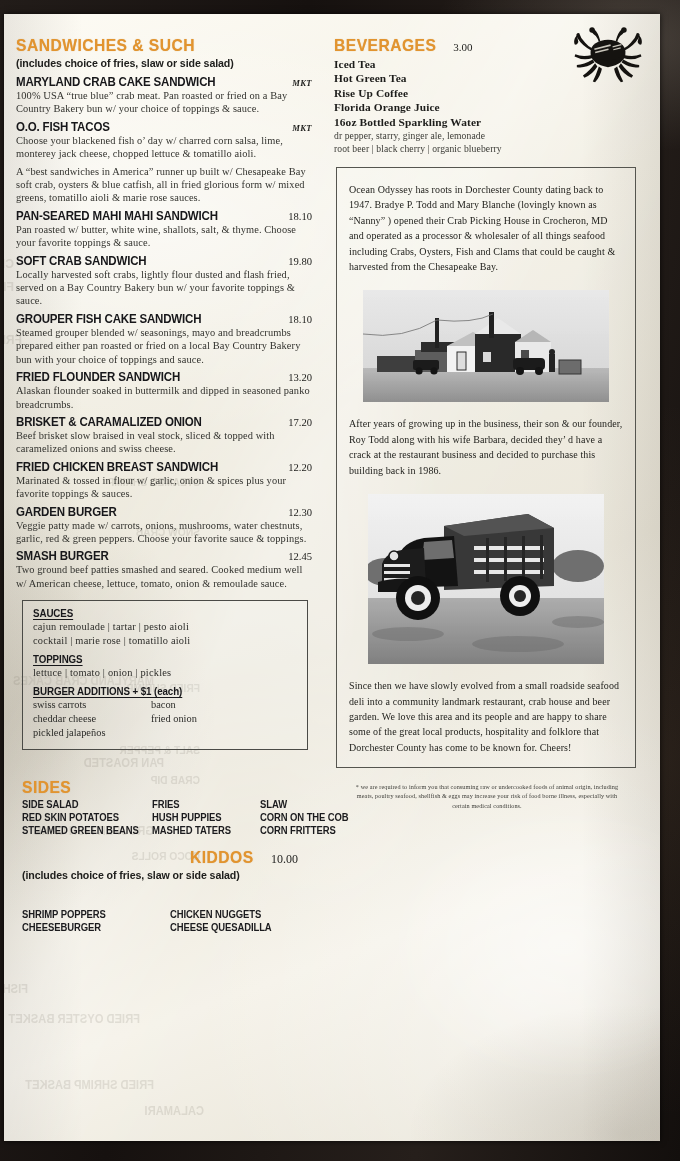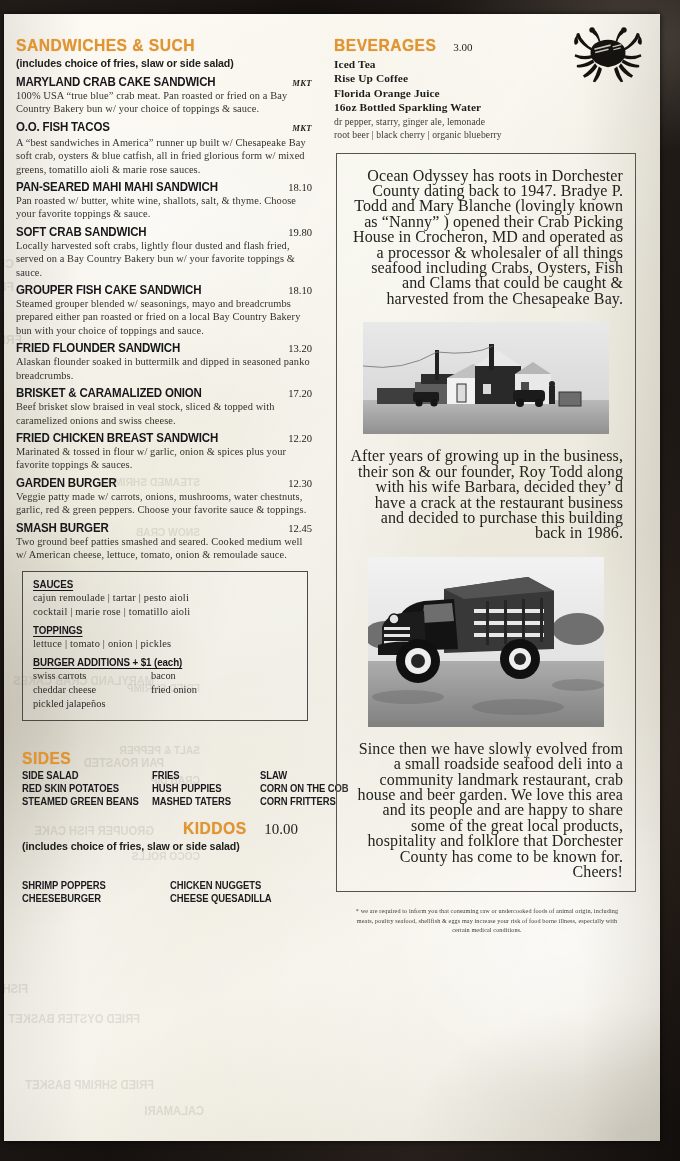--- a/index.html
+++ b/index.html
@@ -199,21 +199,21 @@
   }
 
   .kiddos-head-row {
     display:flex;
     align-items:flex-end;
     justify-content:flex-end;
     gap:12px;
   }
   .kiddos-price {
     font-family: "Liberation Serif", serif;
-    font-size: 15px;
+    font-size: 12px;
     color: #232321;
     padding-bottom: 2px;
     padding-right: 14px;
   }
 
   
   .bev-head-row { display:flex; align-items:baseline; gap:8px; }
   .bev-price {
     font-family:"Liberation Serif", serif;
     font-size: 11px;
@@ -251,24 +251,24 @@
 
   
   .story-box {
     border: 1.1px solid #55554f;
     margin: 12px 4px 0 2px;
     padding: 14px 12px 12px 12px;
     background: rgba(255,255,255,.10);
   }
   .story-p {
     font-family: "Liberation Serif", serif;
-    font-size: 16px;
+    font-size: 10px;
     line-height: 15.4px;
     color: #23231f;
-    text-align: right;
+    text-align: left;
     letter-spacing: .1px;
     margin: 0;
   }
   .photo {
     margin: 16px auto 14px auto;
     display:block;
     filter: grayscale(1) contrast(1.15);
   }
   .photo.p1 { width: 246px; height: 112px; }
   .photo.p2 { width: 236px; height: 170px; }
@@ -337,20 +337,21 @@
                   <div class="item-name">MARYLAND CRAB CAKE SANDWICH</div>
                   <div class="item-price mkt">MKT</div>
                 </div>
                 <div class="item-desc">100% USA “true blue” crab meat. Pan roasted or fried on a Bay Country Bakery bun w/ your choice of toppings &amp; sauce.</div>
               </div>
               <div class="item">
                 <div class="item-row">
                   <div class="item-name">O.O. FISH TACOS</div>
                   <div class="item-price mkt">MKT</div>
                 </div>
+                <div class="item-desc">Choose your blackened fish o’ day w/ charred corn salsa, lime, monterey jack cheese, chopped lettuce &amp; tomatillo aioli.</div>
               </div>
               <div class="item">
                 <div class="item-desc">A “best sandwiches in America” runner up built w/ Chesapeake Bay soft crab, oysters &amp; blue catfish, all in fried glorious form w/ mixed greens, tomatillo aioli &amp; marie rose sauces.</div>
               </div>
               <div class="item">
                 <div class="item-row">
                   <div class="item-name">PAN-SEARED MAHI MAHI SANDWICH</div>
                   <div class="item-price">18.10</div>
                 </div>
                 <div class="item-desc">Pan roasted w/ butter, white wine, shallots, salt, &amp; thyme. Choose your favorite toppings &amp; sauce.</div>
@@ -499,20 +500,21 @@
           </g>
         </svg>
 
         <div>
           <div class="bev-head-row">
             <div class="sect-head">BEVERAGES</div>
             <div class="bev-price">3.00</div>
           </div>
           <div id="bev-list">
               <div class="bev-line">Iced Tea</div>
+              <div class="bev-line">Hot Green Tea</div>
               <div class="bev-line">Rise Up Coffee</div>
               <div class="bev-line">Florida Orange Juice</div>
               <div class="bev-line">16oz Bottled Sparkling Water</div>
             </div>
           <div class="bev-sub">dr pepper, starry, ginger ale, lemonade</div>
           <div class="bev-sub">root beer  |  black cherry  |  organic blueberry</div>
         </div>
 
         <div class="story-box">
           <p class="story-p">Ocean Odyssey has roots in Dorchester County dating back to 1947. Bradye P. Todd and Mary Blanche (lovingly known as “Nanny” ) opened their Crab Picking House in Crocheron, MD and operated as a processor &amp; wholesaler of all things seafood including Crabs, Oysters, Fish and Clams that could be caught &amp; harvested from the Chesapeake Bay.</p>

